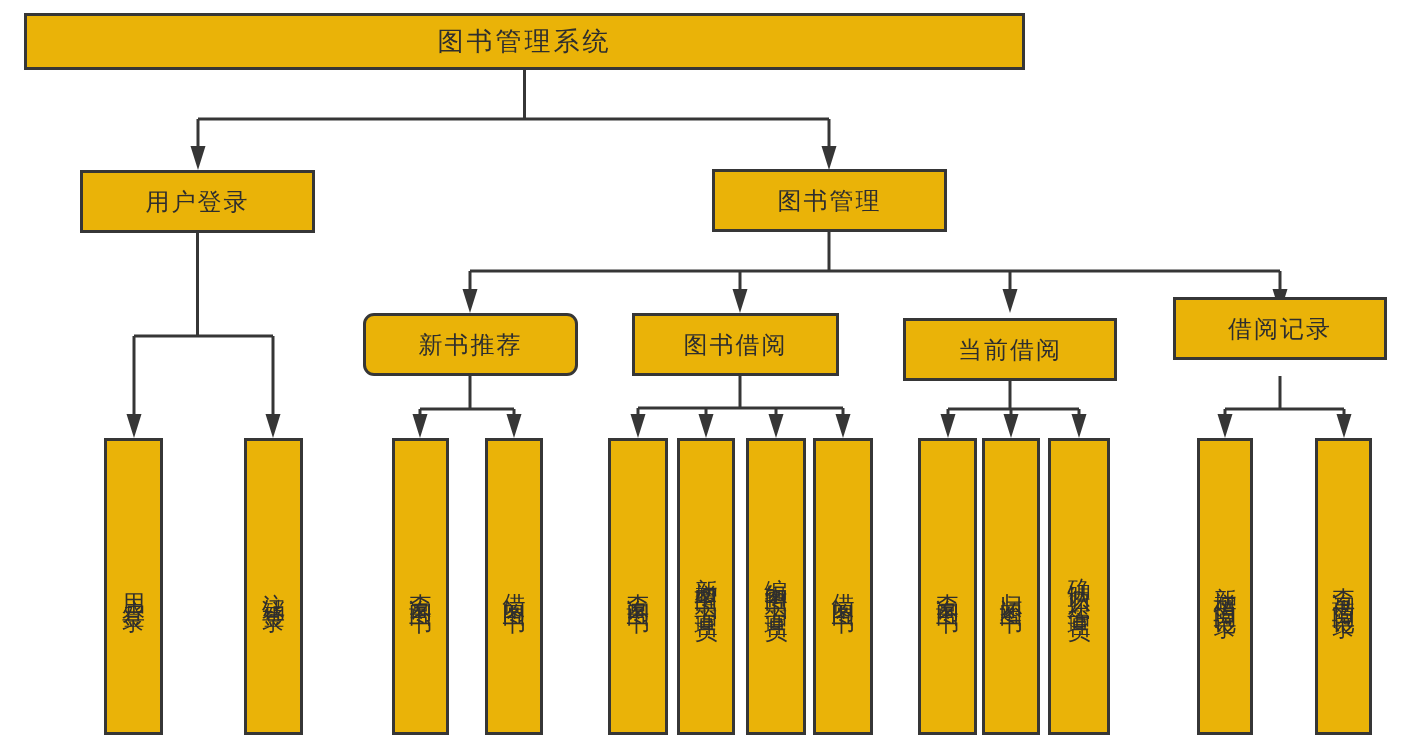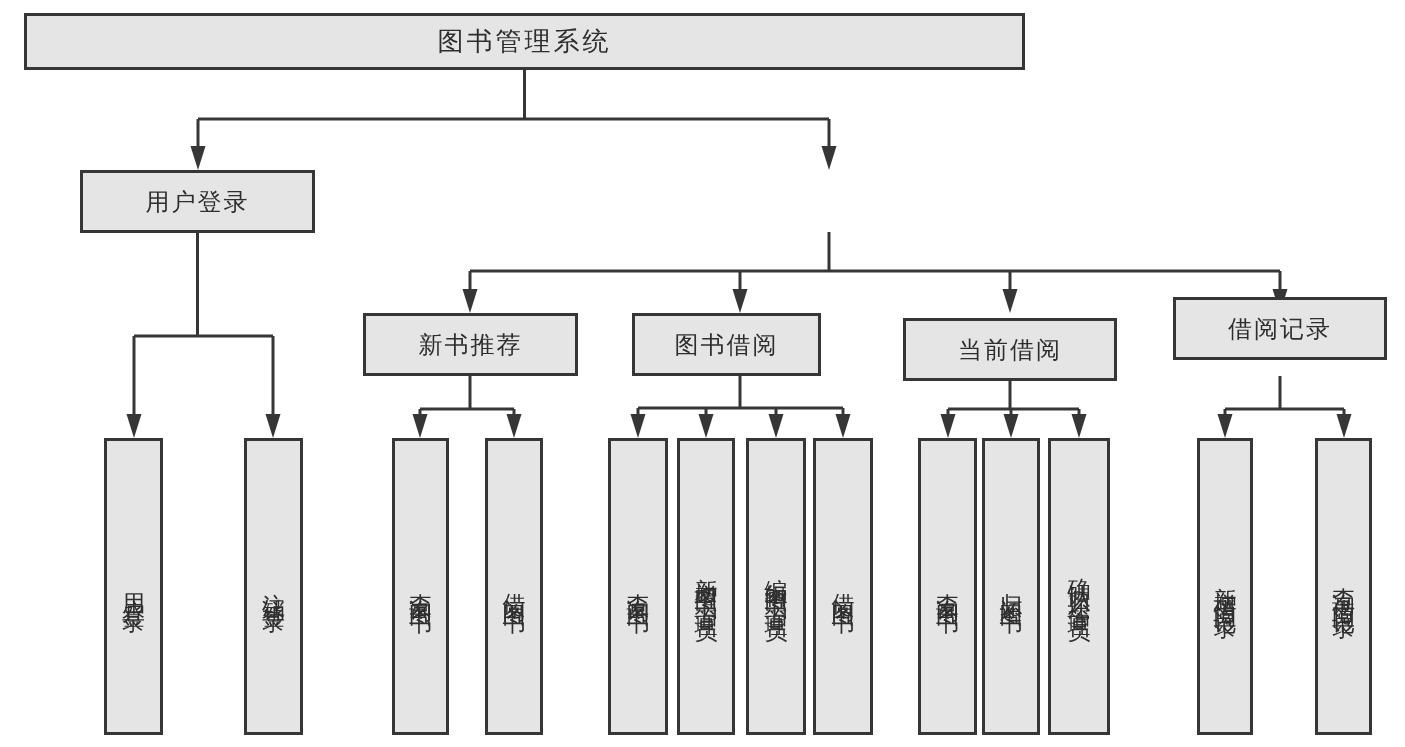--- a/index.html
+++ b/index.html
@@ -3,21 +3,21 @@
 <meta charset="utf-8">
 <style>
   html,body { margin:0; padding:0; background:#ffffff; }
   .stage {
     position:relative; width:1405px; height:747px; background:#ffffff;
     font-family:"Liberation Sans","DejaVu Sans",sans-serif; color:#2e2e2e;
     overflow:hidden;
   }
   .connectors { position:absolute; left:0; top:0; }
   .box {
-    position:absolute; box-sizing:border-box; background:#e5e5e5;
+    position:absolute; box-sizing:border-box; background:#eab308;
     border:3px solid #363636; display:flex; align-items:center; justify-content:center;text-align:center;
   }
   .h-label { font-size:24px; letter-spacing:2px; white-space:nowrap; }
   .root-label { font-size:26px; letter-spacing:3px; }
   .leaf .vtext {
     writing-mode:vertical-rl; text-orientation:upright;
     font-size:23px; letter-spacing:6px; line-height:1; white-space:nowrap;
   }
   .watermark {
     position:absolute; right:14px; bottom:8px;
@@ -95,25 +95,28 @@
     </g>
   </svg>
 
   <div class="box" style="left:24px; top:13px; width:1001px; height:57px;">
     <span class="root-label">图书管理系统</span>
   </div>
 
   <div class="box" style="left:80px; top:170px; width:235px; height:63px;">
     <span class="h-label">用户登录</span>
   </div>
+  <div class="box" style="left:712px; top:169px; width:235px; height:63px;">
+    <span class="h-label">图书管理</span>
+  </div>
 
-  <div class="box" style="left:363px; top:313px; width:215px; height:63px;">
+  <div class="box" style="left:363px; top:313px; width:215px; height:63px;border-radius:11px;">
     <span class="h-label">新书推荐</span>
   </div>
-  <div class="box" style="left:632px; top:313px; width:189px; height:63px;">
+  <div class="box" style="left:632px; top:313px; width:207px; height:63px;">
     <span class="h-label">图书借阅</span>
   </div>
   <div class="box" style="left:903px; top:318px; width:214px; height:63px;">
     <span class="h-label">当前借阅</span>
   </div>
   <div class="box" style="left:1173px; top:297px; width:214px; height:63px;">
     <span class="h-label">借阅记录</span>
   </div>
 
   <div class="box leaf" style="left:104px; top:438px; width:59px; height:297px;">

